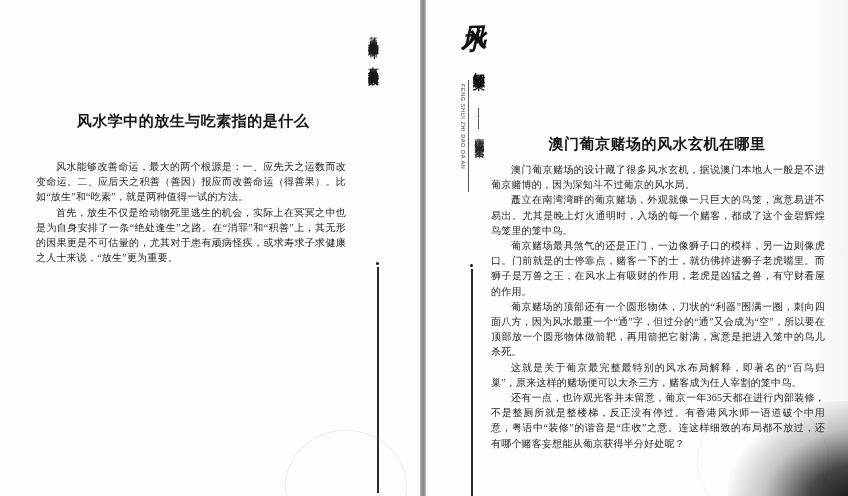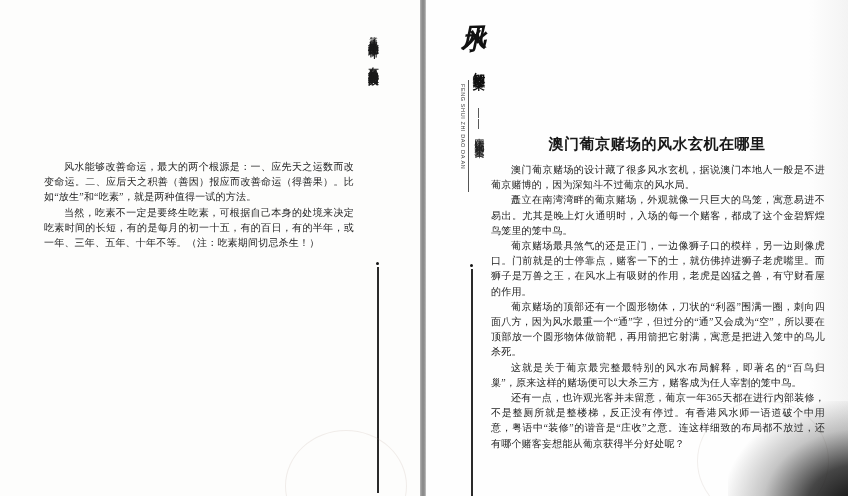--- a/index.html
+++ b/index.html
@@ -19,21 +19,21 @@
   
   .article-title{
     position:absolute;text-align:center;font-weight:700;
     font-family:"Liberation Sans","DejaVu Sans",sans-serif;
     font-size:15px;letter-spacing:.5px;color:#171717;
   }
   #left-page .article-title{left:38px;top:102px;width:310px;}
   #right-page .article-title{left:64px;top:107px;width:332px;margin-top:28px;}
   
   .body-text{position:absolute;}
-  #left-page .body-text{left:44px;top:159px;width:310px;}
+  #left-page .body-text{left:36px;top:159px;width:310px;}
   #right-page .body-text{left:64px;top:162px;width:334px;}
   .body-text p{
     margin:0;text-indent:2em;text-align:justify;
     font-size:10px;line-height:15.2px;color:#232323;
     letter-spacing:.2px;
   }
   
   .chapter-marker{
     position:absolute;left:366px;top:30px;height:235px;
     writing-mode:vertical-rl;text-orientation:mixed;
@@ -92,24 +92,25 @@
     position:absolute;right:0;top:0;width:40px;height:496px;
     background:linear-gradient(90deg,rgba(0,0,0,0) 0%,rgba(120,120,120,.08) 100%);
   }
 </style>
 </head>
 <body>
 
 <div id="spread">
 
   <div class="page" id="left-page">
+    <h1 class="article-title">风水学中的放生与吃素指的是什么</h1>
 
     <div class="body-text">
       <p>风水能够改善命运，最大的两个根源是：一、应先天之运数而改变命运。二、应后天之积善（善因）报应而改善命运（得善果）。比如“放生”和“吃素”，就是两种值得一试的方法。</p>
-      <p>当然，吃素不一定是要终生吃素，可根据自己本身的处境来决定吃素时间的长短，有的是每月的初一十五，有的百日，有的半年，或一年、三年、五年、十年不等。（注：吃素期间切忌杀生！）</p>
+      <p>首先，放生不仅是给动物死里逃生的机会，实际上在冥冥之中也是为自身安排了一条“绝处逢生”之路。在“消罪”和“积善”上，其无形的因果更是不可估量的，尤其对于患有顽病怪疾，或求寿求子求健康之人士来说，“放生”更为重要。</p>
     </div>
 
     <div class="chapter-marker">
       <span class="chapter-no">第三章</span><span class="chapter-section">最神奇的学科</span><span class="chapter-dash">——</span><span class="chapter-topic">有关风水的轶闻典故</span>
     </div>
 
     <div class="tail-dot" id="left-tail-dot"></div>
     <div class="tail-line" id="left-tail-line"></div>
 
     <div class="watermark" id="wm-left"></div>

